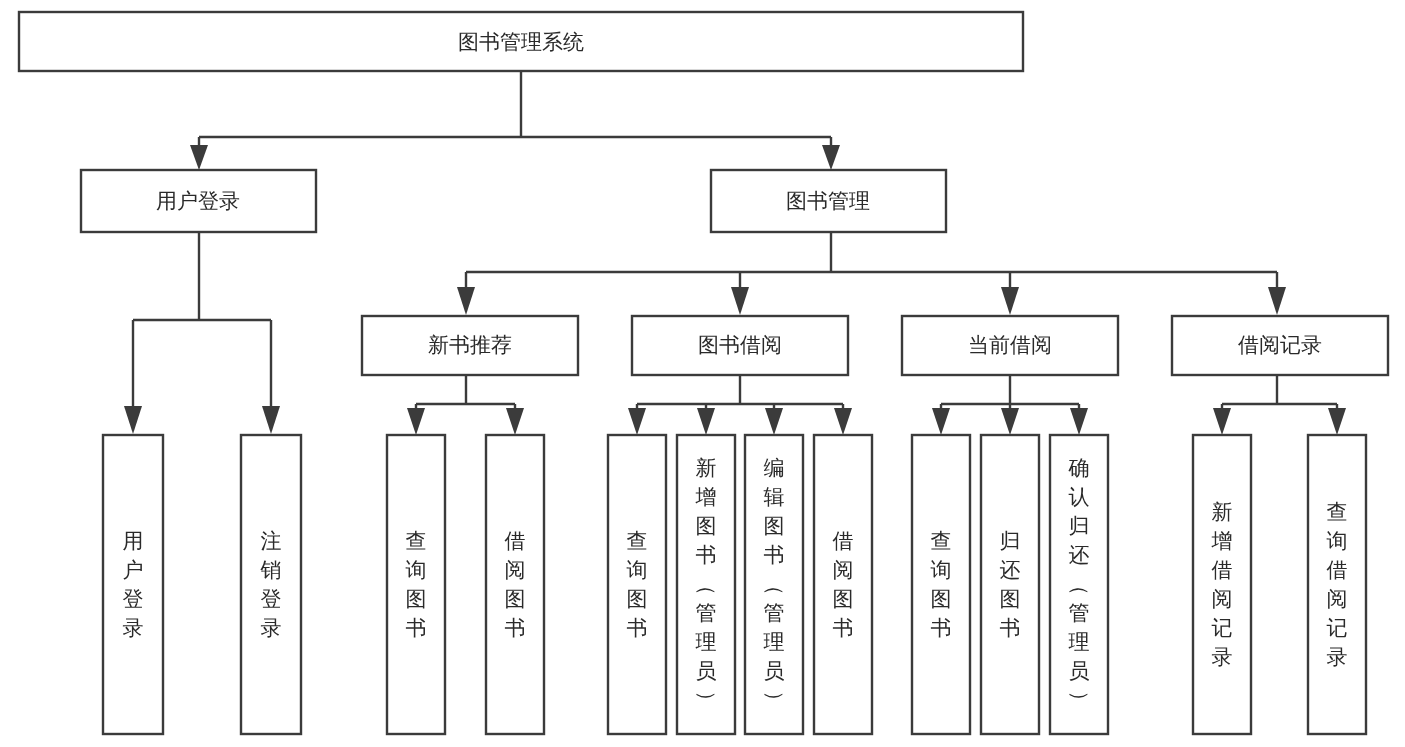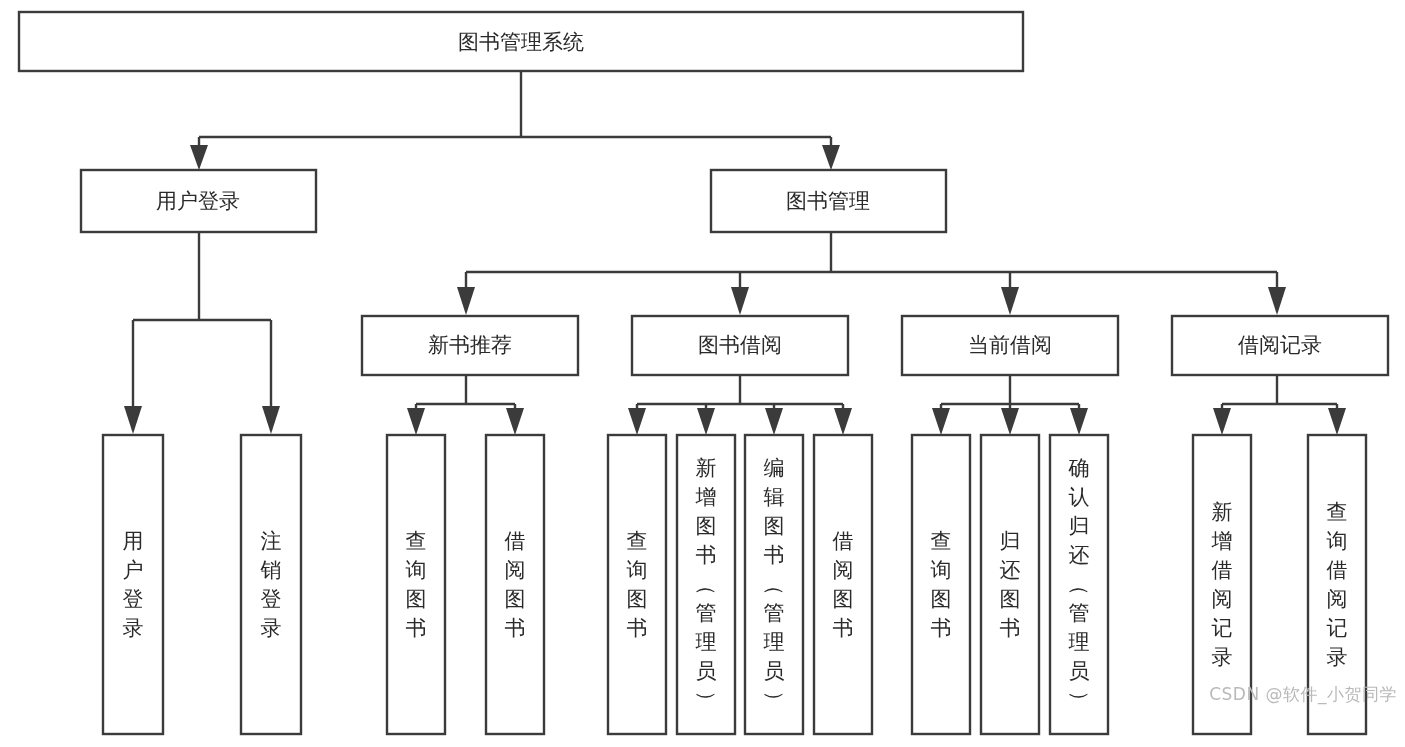--- a/index.html
+++ b/index.html
@@ -319,15 +319,14 @@
           <text class="node-label-v" x="1337" y="541.5" dominant-baseline="middle">询</text>
           <text class="node-label-v" x="1337" y="570.5" dominant-baseline="middle">借</text>
           <text class="node-label-v" x="1337" y="599.5" dominant-baseline="middle">阅</text>
           <text class="node-label-v" x="1337" y="628.5" dominant-baseline="middle">记</text>
           <text class="node-label-v" x="1337" y="657.5" dominant-baseline="middle">录</text>
         </g>
     </g>
 
   </svg>
 
-  <div class="watermark">CSDN @软件_小贺同学</div>
 
 </div>
 
 </body></html>

